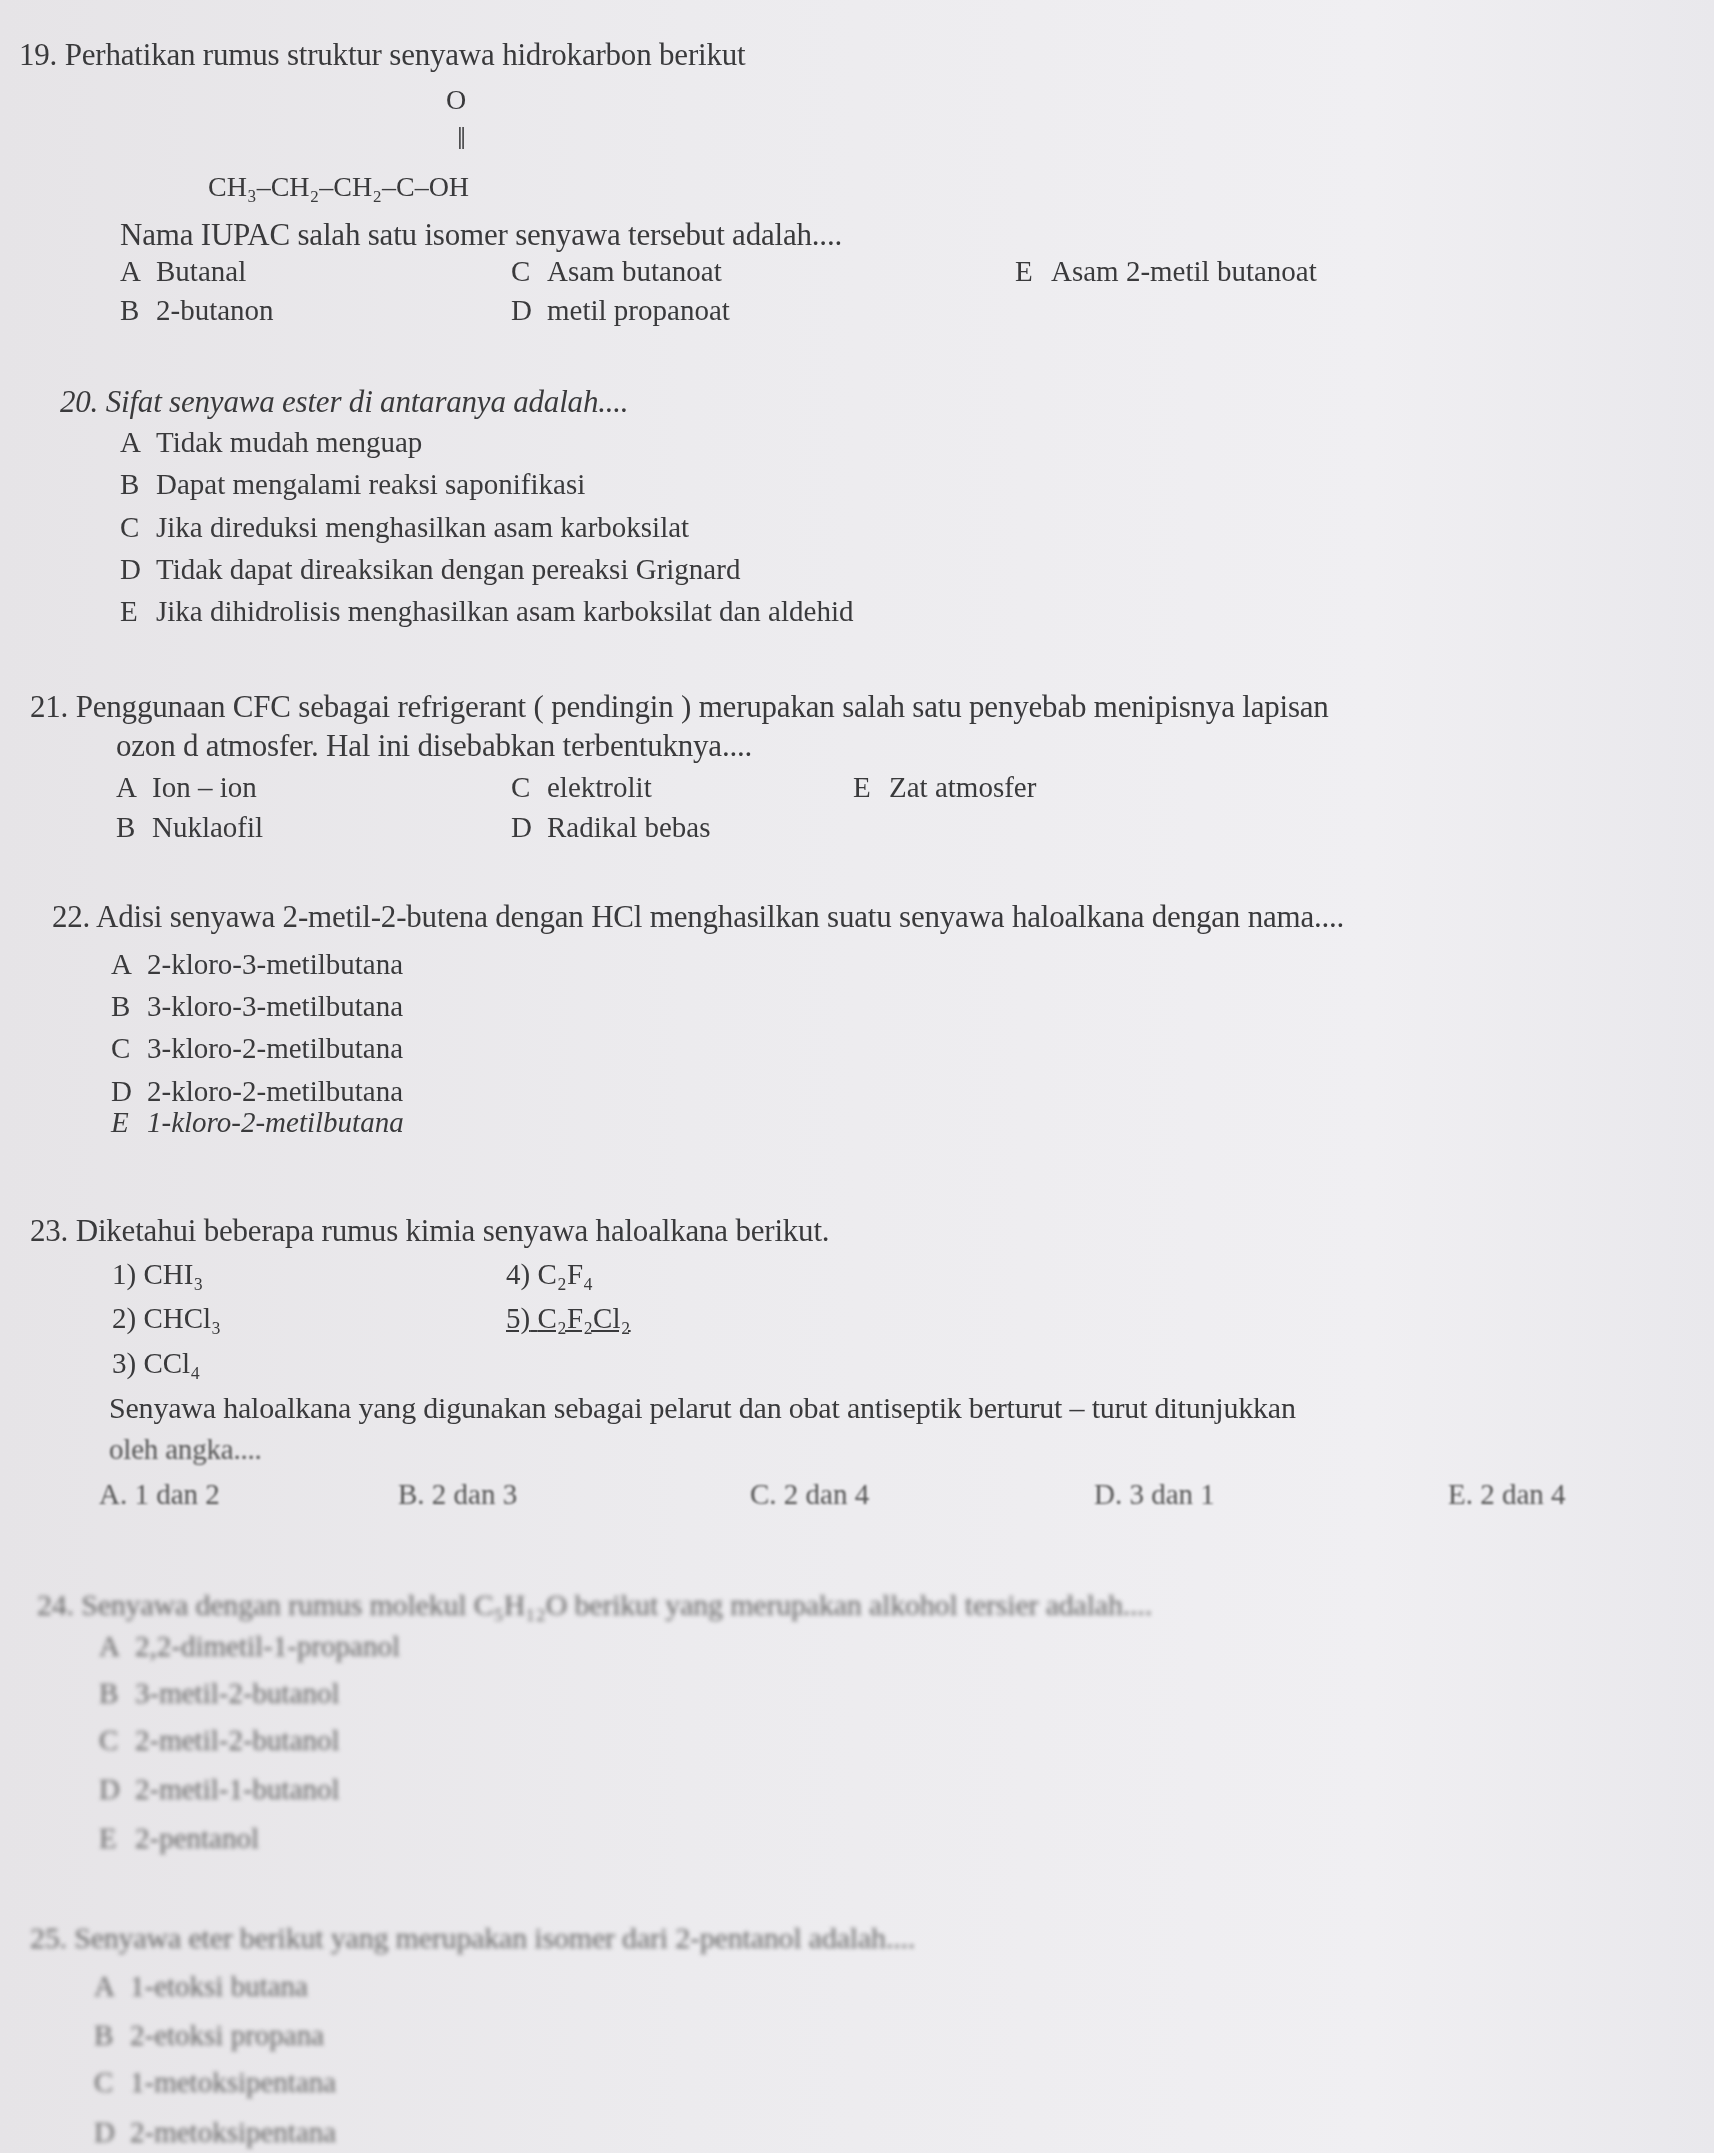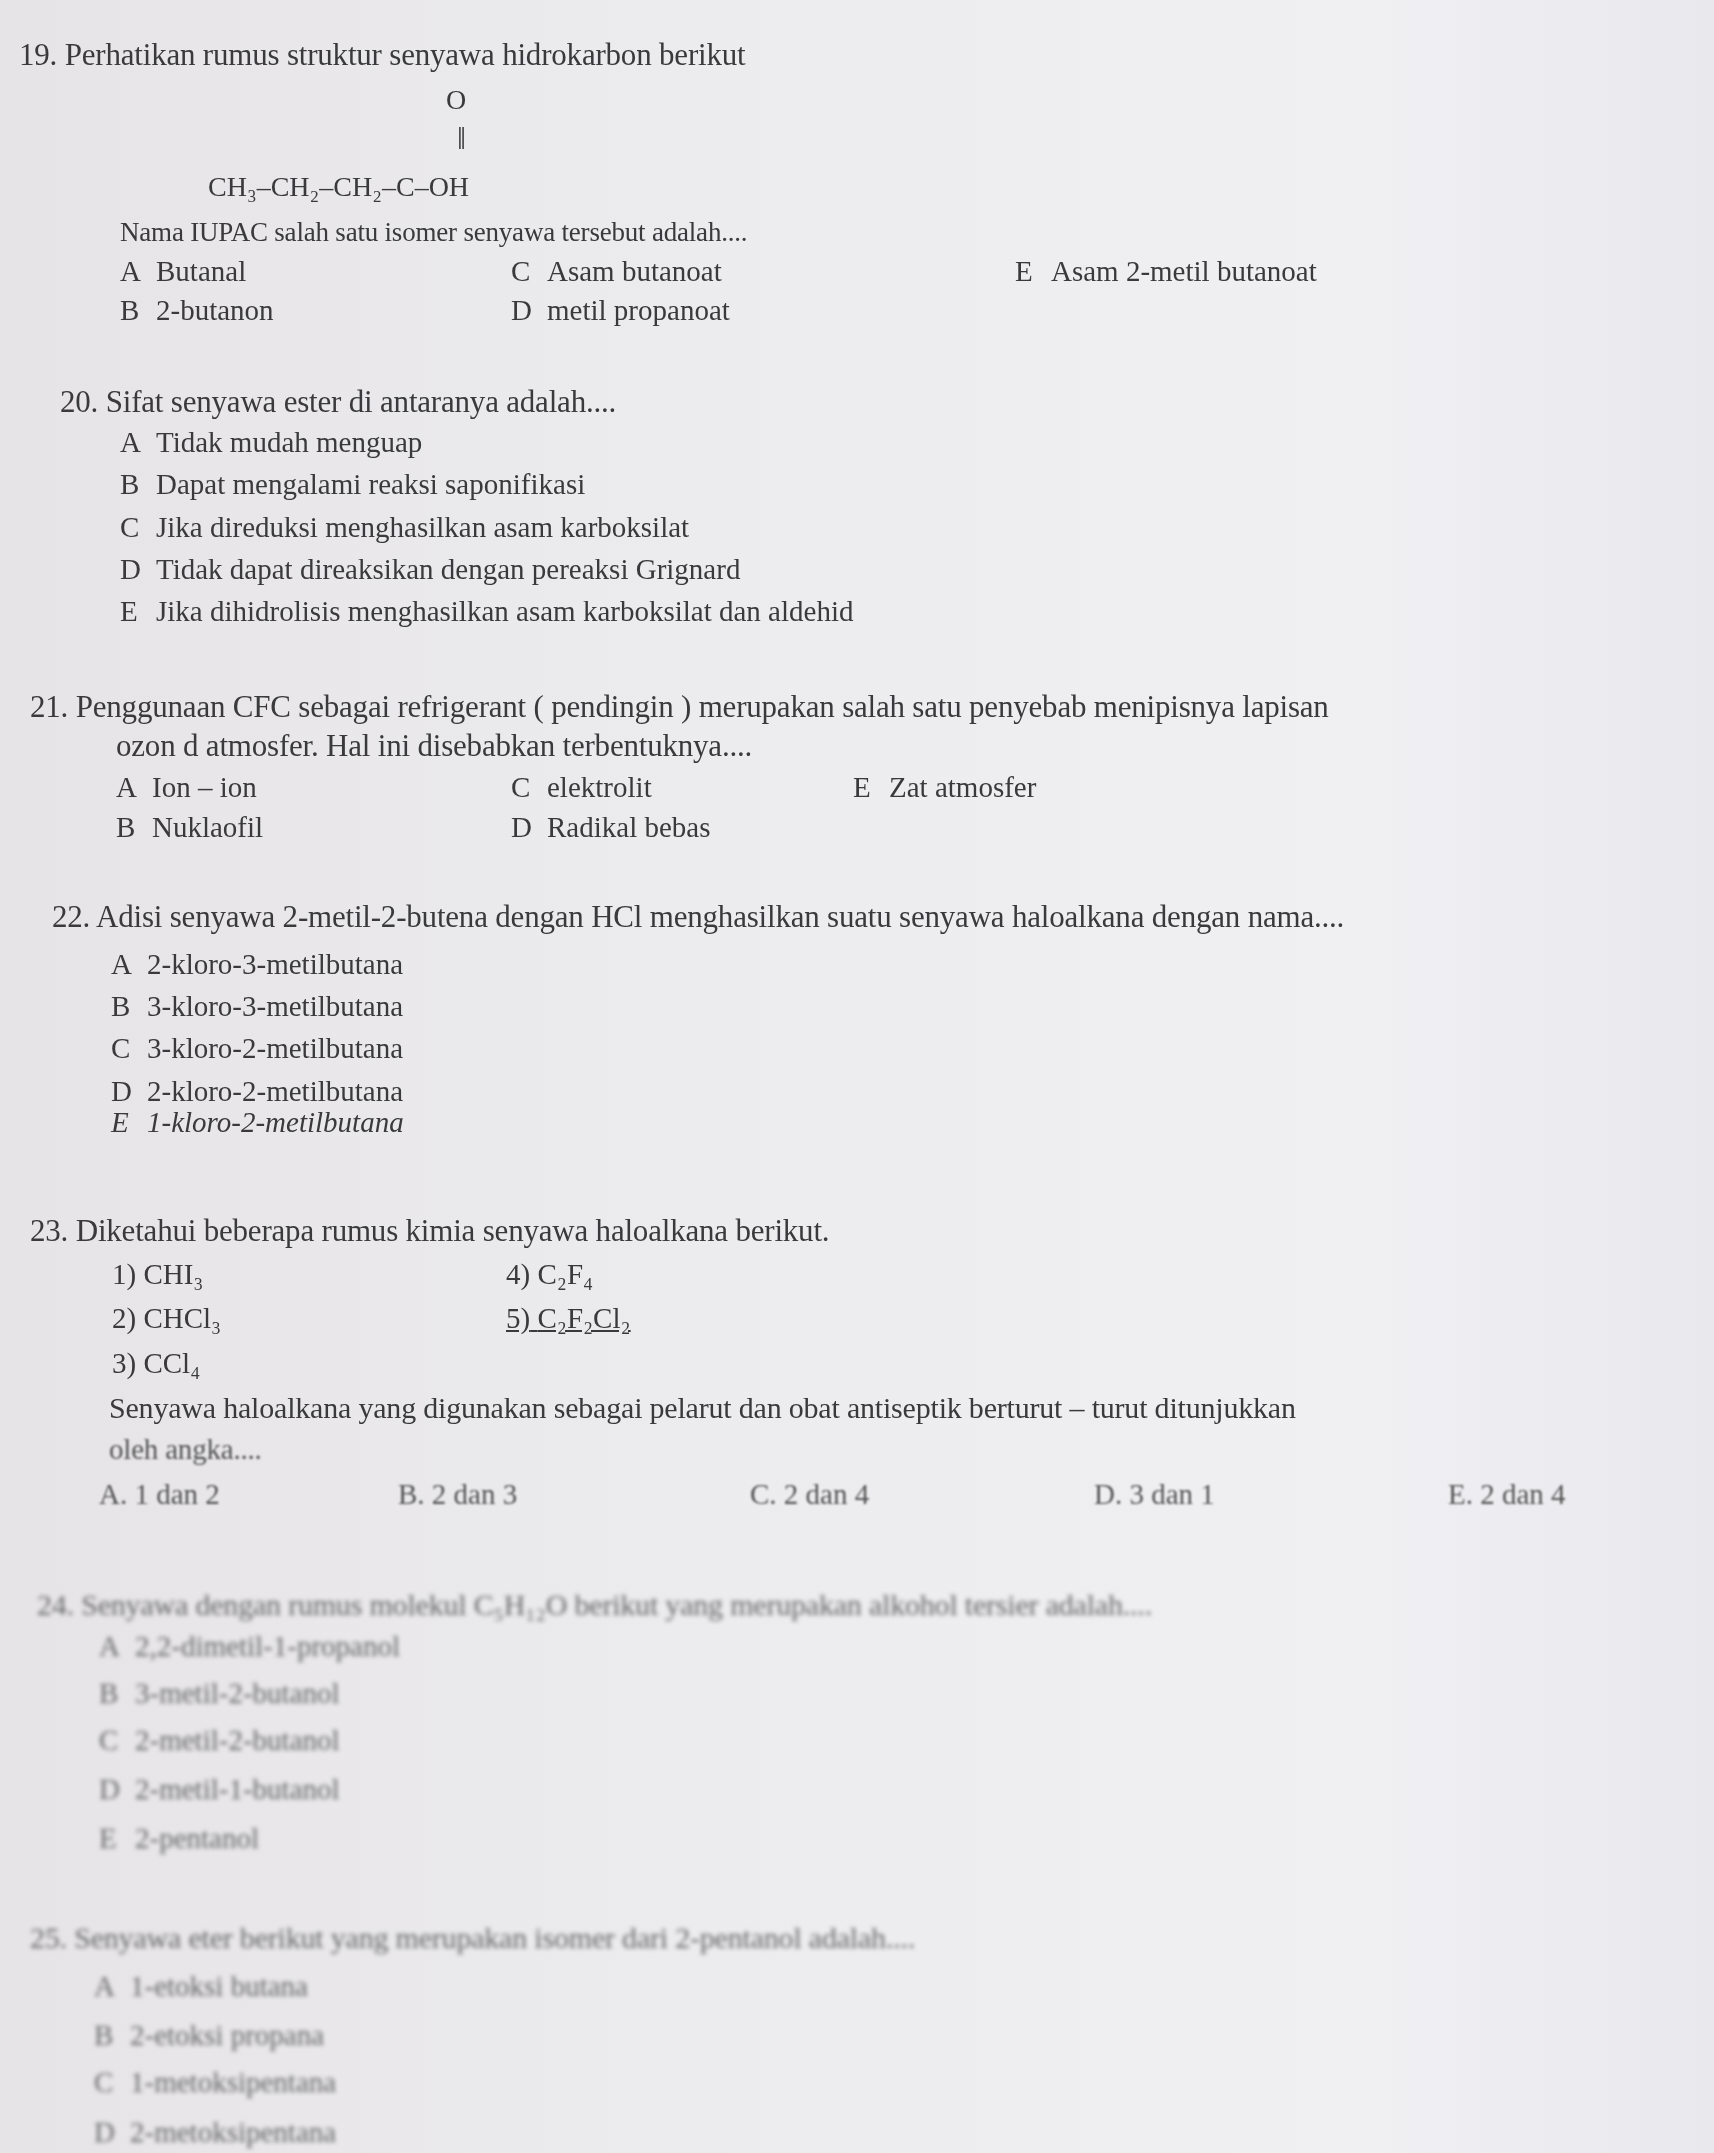--- a/index.html
+++ b/index.html
@@ -26,30 +26,30 @@
 <div class="page">
 
   <div class="q blur1">
     <div class="stem" style="left:19px; top:37px;">
       <span>19.</span>
       <span>Perhatikan rumus struktur senyawa hidrokarbon berikut</span>
     </div>
     <div class="struct" style="left:446px; top:84px;">O</div>
     <div class="struct" style="left:457px; top:120px; font-size:32px;">‖</div>
     <div class="struct" style="left:208px; top:171px;">CH₃–CH₂–CH₂–C–OH</div>
-    <div class="stem" style="left:120px; top:217px; font-size:27px;">Nama IUPAC salah satu isomer senyawa tersebut adalah....</div>
+    <div class="stem" style="left:120px; top:217px; font-size:31px;">Nama IUPAC salah satu isomer senyawa tersebut adalah....</div>
     <div class="opt" style="left:120px; top:255px;"><span class="letter">A</span><span>Butanal</span></div>
     <div class="opt" style="left:120px; top:294px;"><span class="letter">B</span><span>2-butanon</span></div>
     <div class="opt" style="left:511px; top:255px;"><span class="letter">C</span><span>Asam butanoat</span></div>
     <div class="opt" style="left:511px; top:294px;"><span class="letter">D</span><span>metil propanoat</span></div>
     <div class="opt" style="left:1015px; top:255px;"><span class="letter">E</span><span>Asam 2-metil butanoat</span></div>
   </div>
 
   <div class="q blur1">
-    <div class="stem" style="left:60px; top:384px;">
+    <div class="stem" style="left:60px; top:384px;font-style:italic;">
       <span>20.</span>
       <span>Sifat senyawa ester di antaranya adalah....</span>
     </div>
     <div class="opt" style="left:120px; top:426px;"><span class="letter">A</span><span>Tidak mudah menguap</span></div>
     <div class="opt" style="left:120px; top:468px;"><span class="letter">B</span><span>Dapat mengalami reaksi saponifikasi</span></div>
     <div class="opt" style="left:120px; top:511px;"><span class="letter">C</span><span>Jika direduksi menghasilkan asam karboksilat</span></div>
     <div class="opt" style="left:120px; top:553px;"><span class="letter">D</span><span>Tidak dapat direaksikan dengan pereaksi Grignard</span></div>
     <div class="opt" style="left:120px; top:595px;"><span class="letter">E</span><span>Jika dihidrolisis menghasilkan asam karboksilat dan aldehid</span></div>
   </div>
 

